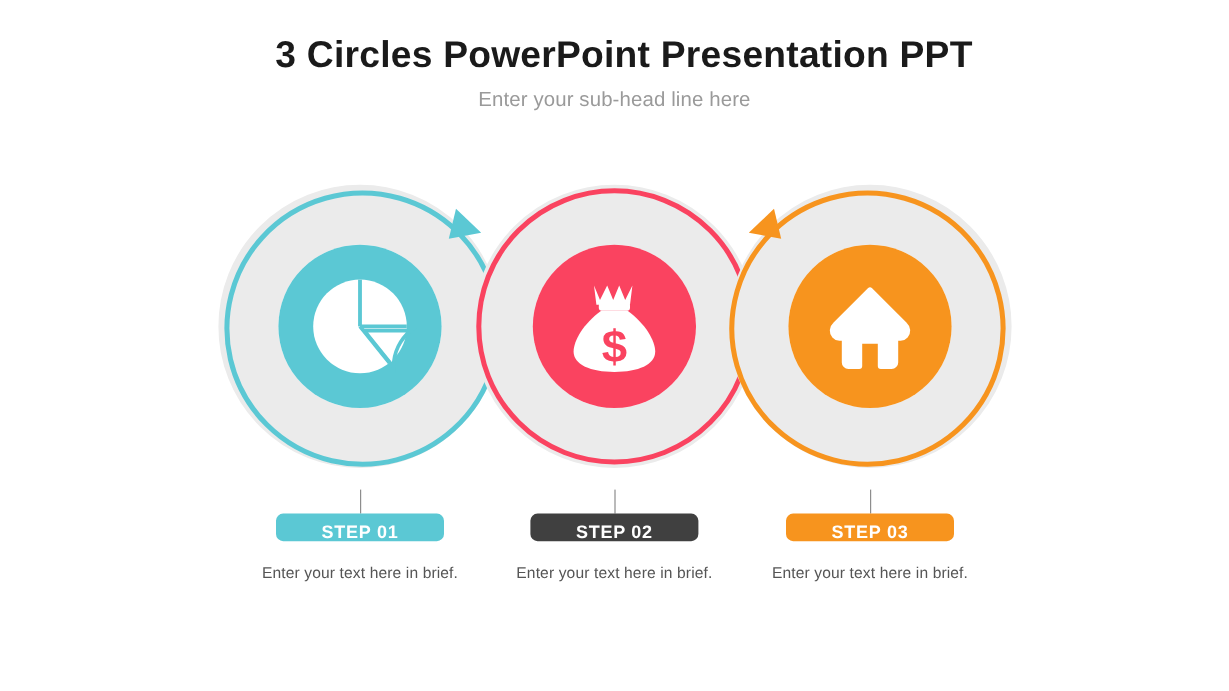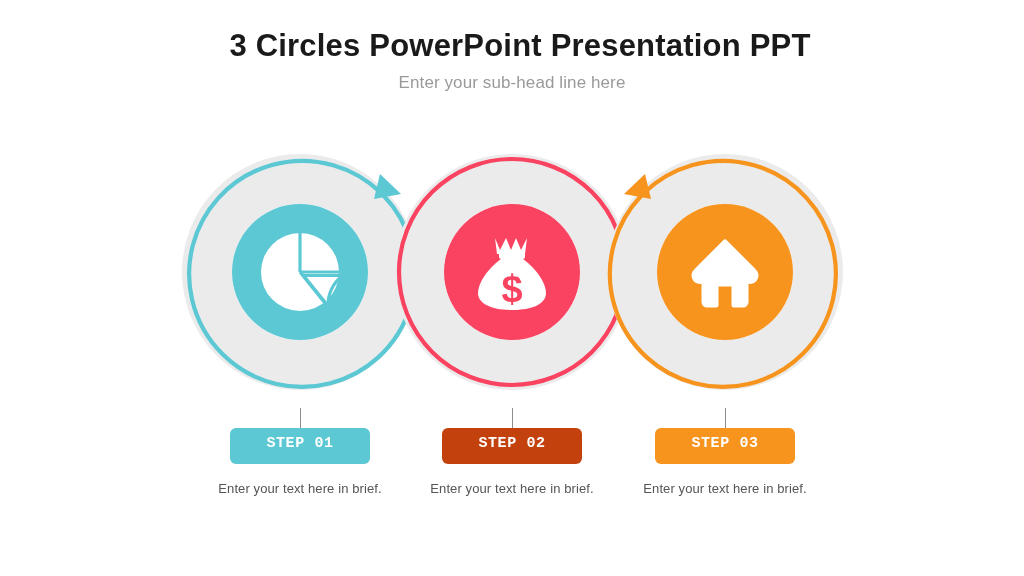--- a/index.html
+++ b/index.html
@@ -78,28 +78,28 @@
 
   .connector {
     width: 1px;
     height: 20px;
     background: #8d8d8d;
     margin: 0 auto 0 auto;
   }
   .step-badge {
     display: inline-block;
     width: 140px;
-    height: 36px;
+    height: 23px;
     line-height: 31px;
     border-radius: 6px;
     color: #ffffff;
     font-size: 15px;
     font-weight: bold;
     letter-spacing: 0.6px;
-    font-family: Liberation Mono, monospace;
+    font-family: Liberation Sans, sans-serif;
     text-align: center;
   }
   .step-caption {
     margin-top: 17px;
     font-size: 13px;
     color: #555555;
     letter-spacing: 0.1px;
   }
 </style>
 </head>
@@ -179,21 +179,21 @@
   <div class="steps">
 
     <div class="step step-1">
       <div class="connector"></div>
       <div class="step-badge" style="background:#5BC8D4;">STEP 01</div>
       <div class="step-caption">Enter your text here in brief.</div>
     </div>
 
     <div class="step step-2">
       <div class="connector"></div>
-      <div class="step-badge" style="background:#c2410c;">STEP 02</div>
+      <div class="step-badge" style="background:#404040;">STEP 02</div>
       <div class="step-caption">Enter your text here in brief.</div>
     </div>
 
     <div class="step step-3">
       <div class="connector"></div>
       <div class="step-badge" style="background:#F7941E;">STEP 03</div>
       <div class="step-caption">Enter your text here in brief.</div>
     </div>
 
   </div>

